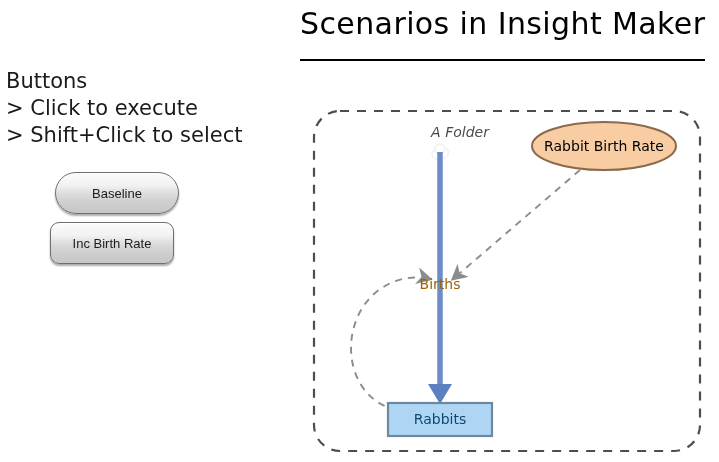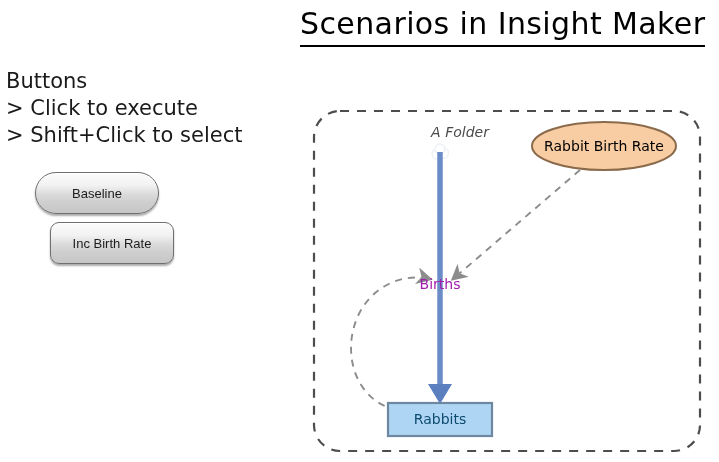--- a/index.html
+++ b/index.html
@@ -30,21 +30,21 @@
     text-align: center;
     font-family: "DejaVu Sans", sans-serif;
     font-size: 30px;
     font-weight: 400;
     color: #000000;
     letter-spacing: 0.4px;
     white-space: nowrap;
   }
   .page-title .tx {
     border-bottom: 2px solid #000;
-    padding-bottom: 4px;
+    padding-bottom: 18px;
     text-align: center;
   }
 
   
   .instructions {
     position: absolute;
     left: 6px;
     top: 68px;
     color: #1a1a1a;
     font-size: 21px;
@@ -66,21 +66,21 @@
     display: flex;
     align-items: center;
     justify-content: center;
     font-family: "Liberation Sans", sans-serif;
     font-size: 13px;
     color: #1c1c1c;
     box-sizing: border-box;
     cursor: pointer;
     user-select: none;
   }
-  .btn-baseline { left: 35px; top: 172px; border-radius: 21px; }
+  .btn-baseline { left: 55px; top: 172px; border-radius: 21px; }
   .btn-incbirth { left: 50px; top: 222px; align-items: center; }
 
   
   .diagram {
     position: absolute;
     left: 300px;
     top: 96px;
     width: 419px;
     height: 366px;
   }
@@ -102,21 +102,21 @@
   }
   .var-label {
     font-size: 14px;
     color: #000000;
     left: 304px;
     top: 50px;
     transform: translate(-50%, -50%);
   }
   .flow-label {
     font-size: 14px;
-    color: #a21caf;
+    color: #a16207;
     left: 140px;
     top: 188px;
     transform: translate(-50%, -50%);
   }
   .stock-label {
     font-size: 14px;
     color: #0c4a6e;
     left: 140px;
     top: 323px;
     transform: translate(-50%, -50%);

